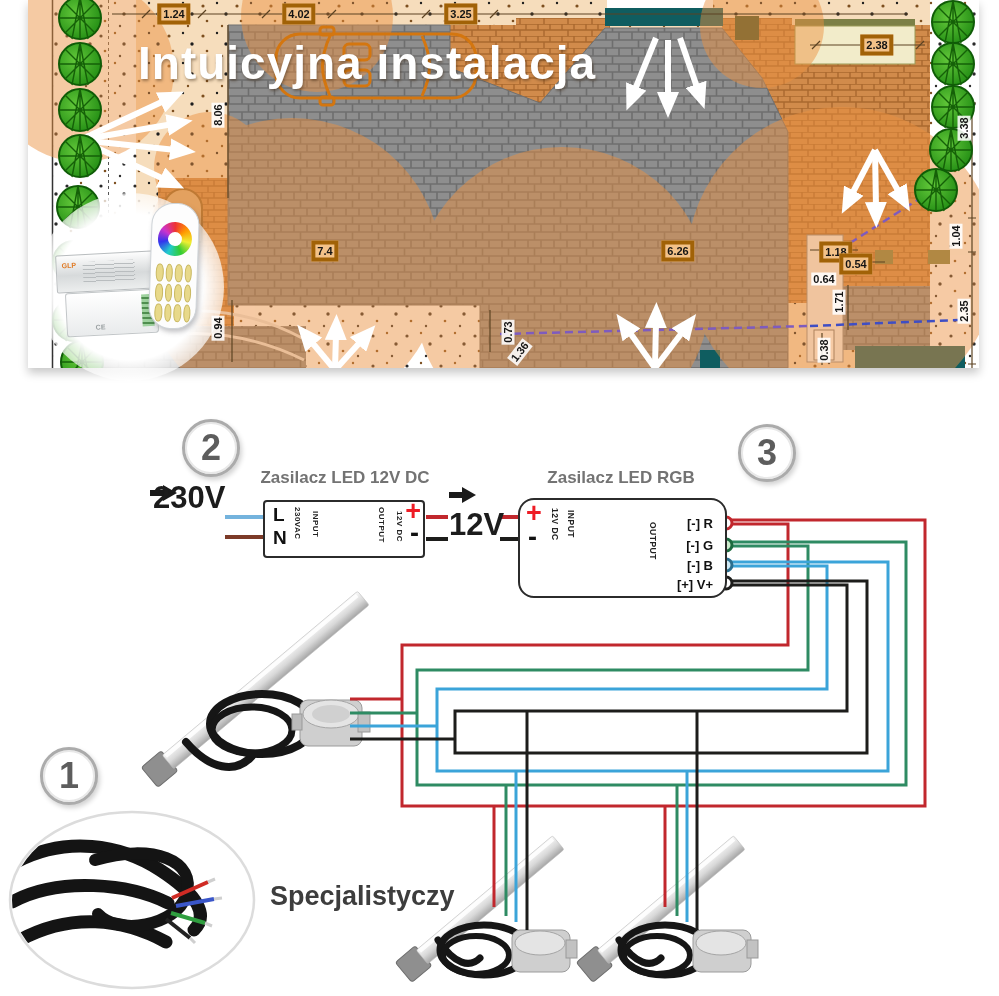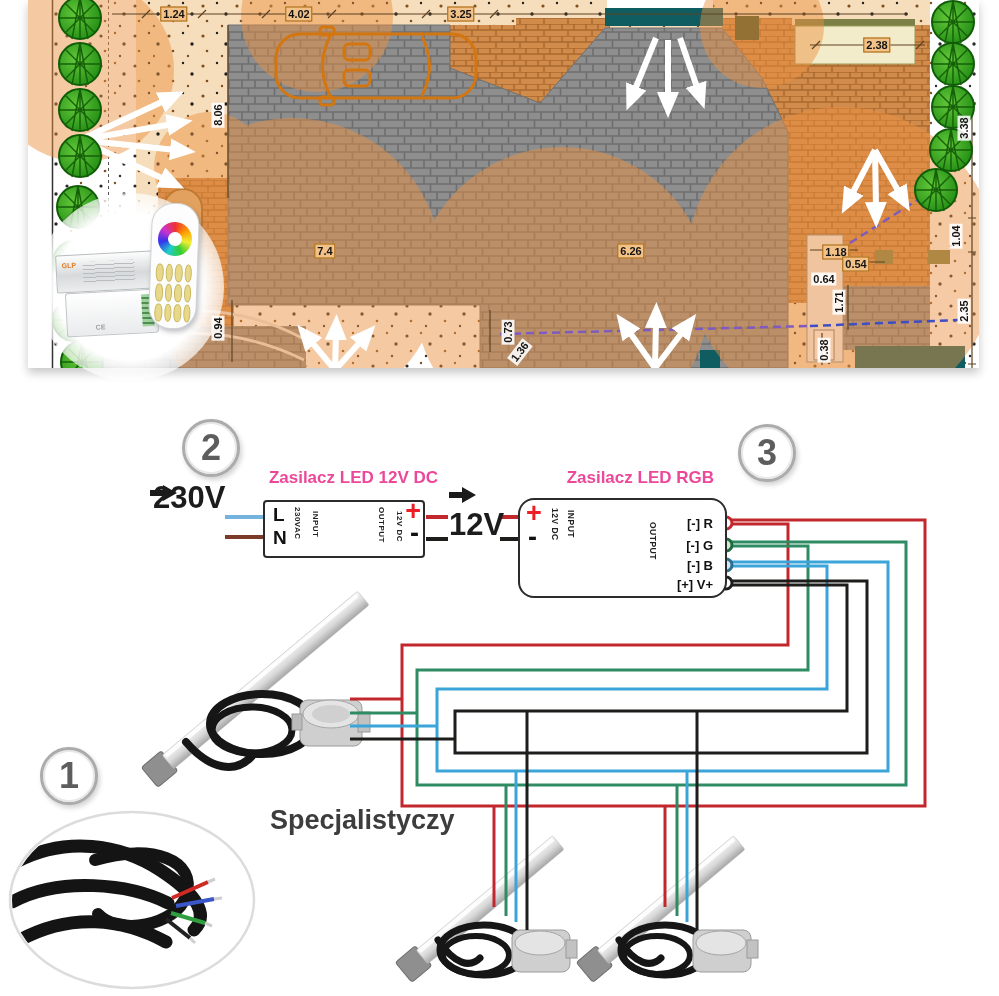--- a/index.html
+++ b/index.html
@@ -5,21 +5,21 @@
   html,body{margin:0;padding:0;background:#fff;width:999px;height:996px;overflow:hidden;
     font-family:"Liberation Sans",sans-serif;position:relative;}
   .abs{position:absolute;}
   
   #plan{left:28px;top:0;width:951px;height:368px;background:#f6ddbc;box-shadow:0 5px 9px rgba(0,0,0,.22);}
   #plan svg{position:absolute;left:0;top:0;}
   .plan-title{left:110px;top:36px;font-weight:bold;font-size:46px;color:#fff;
     text-shadow:1px 2px 3px rgba(60,40,20,.45);letter-spacing:1px;white-space:nowrap;}
   .dim{position:absolute;font:bold 11px "Liberation Sans",sans-serif;color:#141414;white-space:nowrap;
     transform:translate(-50%,-50%);padding:0 2px;line-height:13px;}
-  .dim.tan{background:#f3c289;border:1px solid #a16207;}
+  .dim.tan{background:#f3c289;border:4px solid #a16207;}
   .dim.plain{background:rgba(255,255,255,.88);}
   .dim.r90{transform:translate(-50%,-50%) rotate(-90deg);}
   .dim.r50{transform:translate(-50%,-50%) rotate(-52deg);}
   
   .glow{left:8px;top:193px;width:188px;height:188px;border-radius:50%;
     background:radial-gradient(circle,#ffffff 0 55%,rgba(255,255,255,.65) 72%,rgba(255,255,255,0) 100%);}
   .psu-photo{left:28px;top:253px;width:96px;height:36px;transform:rotate(-3deg);
     background:linear-gradient(#fdfdfd,#d7dadb 55%,#eceeee);border:1px solid #b8bcbe;border-radius:2px;}
   .psu-photo .lines{position:absolute;left:26px;top:7px;width:52px;height:22px;
     background:repeating-linear-gradient(#0000 0 3px,#b9bdbf 3px 4px);}
@@ -34,31 +34,31 @@
   .ring{position:absolute;left:6px;top:18px;width:34px;height:34px;border-radius:50%;
     background:conic-gradient(#e33,#f90,#ee3,#3c3,#2cc,#33e,#c3c,#e33);}
   .ring:after{content:"";position:absolute;left:10px;top:10px;width:14px;height:14px;border-radius:50%;background:#fff;}
   .rbtns{position:absolute;left:5px;top:60px;width:36px;height:58px;
     display:grid;grid-template-columns:repeat(4,1fr);gap:2px;}
   .rbtns i{background:#e8d98a;border-radius:45%;border:1px solid #c9b860;}
   
   .stepnum{width:52px;height:52px;border-radius:50%;background:#fff;border:3px solid #ababab;
     box-shadow:inset 0 0 0 2px #e8e8e8,2px 3px 5px rgba(0,0,0,.18);display:flex;align-items:center;
     justify-content:center;font:bold 36px "Liberation Sans",sans-serif;color:#5d5d5d;}
-  .comp-title{font:bold 17px "Liberation Sans",sans-serif;color:#ec4899;text-align:right;white-space:nowrap;}
+  .comp-title{font:bold 17px "Liberation Sans",sans-serif;color:#737373;text-align:center;white-space:nowrap;}
   .box{background:#fff;border:2.5px solid #2b2b2b;}
   .vtxt{position:absolute;writing-mode:vertical-rl;font:bold 8px "Liberation Sans",sans-serif;
     color:#222;letter-spacing:.5px;white-space:nowrap;}
   .bigv{font:bold 31px "Liberation Sans",sans-serif;color:#1c1c1c;white-space:nowrap;}
   .plus{position:absolute;font:bold 27px "Liberation Sans",sans-serif;color:#ee1c25;line-height:22px;}
   .minus{position:absolute;font:bold 27px "Liberation Sans",sans-serif;color:#111;line-height:22px;}
   .ln{position:absolute;font:bold 19px "Liberation Sans",sans-serif;color:#111;line-height:20px;}
   .outlab{position:absolute;right:12px;font:bold 13px "Liberation Sans",sans-serif;color:#111;
     text-align:right;white-space:nowrap;}
-  .cable-text{left:270px;top:806px;font:bold 27px "Liberation Sans",sans-serif;color:#3d3d3d;line-height:29px;}
+  .cable-text{left:270px;top:882px;font:bold 27px "Liberation Sans",sans-serif;color:#3d3d3d;line-height:29px;}
 </style>
 </head>
 <body>
 
 <div id="plan" class="abs">
   <svg width="951" height="368" viewBox="0 0 951 368">
     <defs>
       <pattern id="stip" width="34" height="30" patternUnits="userSpaceOnUse">
         <rect width="34" height="30" fill="#f6ddbc"></rect>
         <circle cx="5" cy="6" r="1.6" fill="#7d4f1f"></circle>
@@ -248,28 +248,29 @@
         <i></i>
         <i></i>
         <i></i>
         <i></i>
         <i></i>
         <i></i>
         <i></i>
       </span>
   </div>
 
+  <div class="abs plan-title">Intuicyjna instalacja</div>
 
   <span class="dim tan" style="left:146px;top:14px">1.24</span>
   <span class="dim tan" style="left:271px;top:14px">4.02</span>
   <span class="dim tan" style="left:433px;top:14px">3.25</span>
   <span class="dim tan" style="left:849px;top:45px">2.38</span>
   <span class="dim plain r90" style="left:190px;top:115px">8.06</span>
   <span class="dim tan" style="left:297px;top:251px">7.4</span>
-  <span class="dim tan" style="left:603px;top:251px">6.26</span>
+  <span class="dim tan" style="left:650px;top:251px">6.26</span>
   <span class="dim plain r90" style="left:190px;top:328px">0.94</span>
   <span class="dim plain r90" style="left:480px;top:332px">0.73</span>
   <span class="dim plain r50" style="left:492px;top:352px">1.36</span>
   <span class="dim tan" style="left:808px;top:252px">1.18</span>
   <span class="dim tan" style="left:828px;top:264px">0.54</span>
   <span class="dim plain" style="left:796px;top:279px">0.64</span>
   <span class="dim plain r90" style="left:811px;top:302px">1.71</span>
   <span class="dim plain r90" style="left:796px;top:350px">0.38</span>
   <span class="dim plain r90" style="left:936px;top:128px">3.38</span>
   <span class="dim plain r90" style="left:928px;top:236px">1.04</span>

